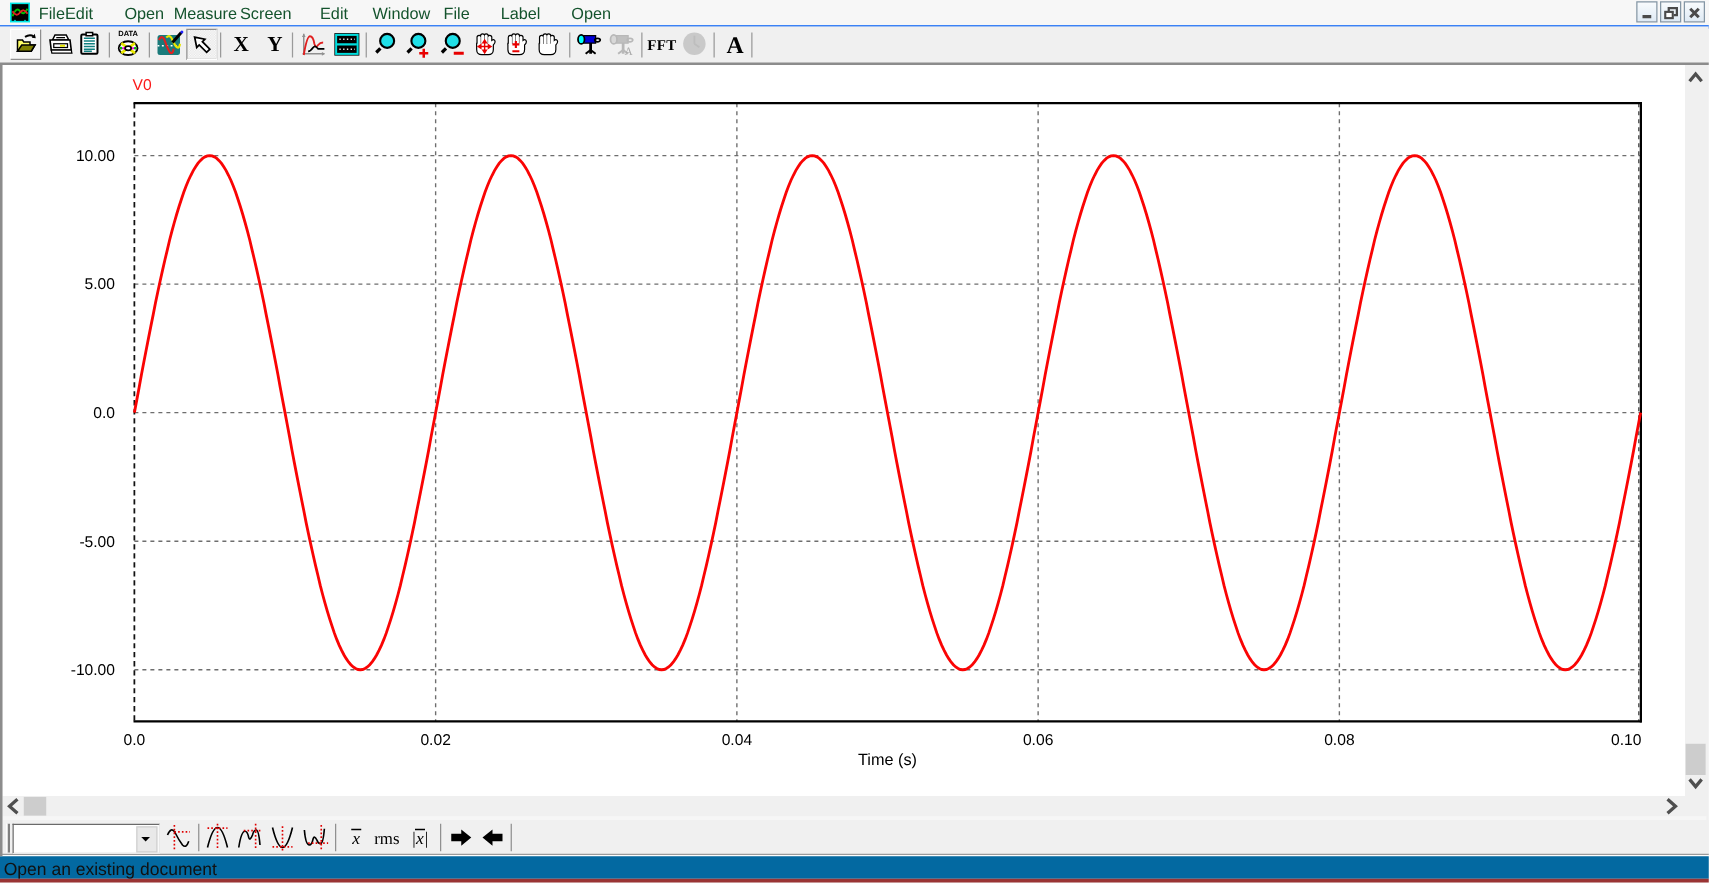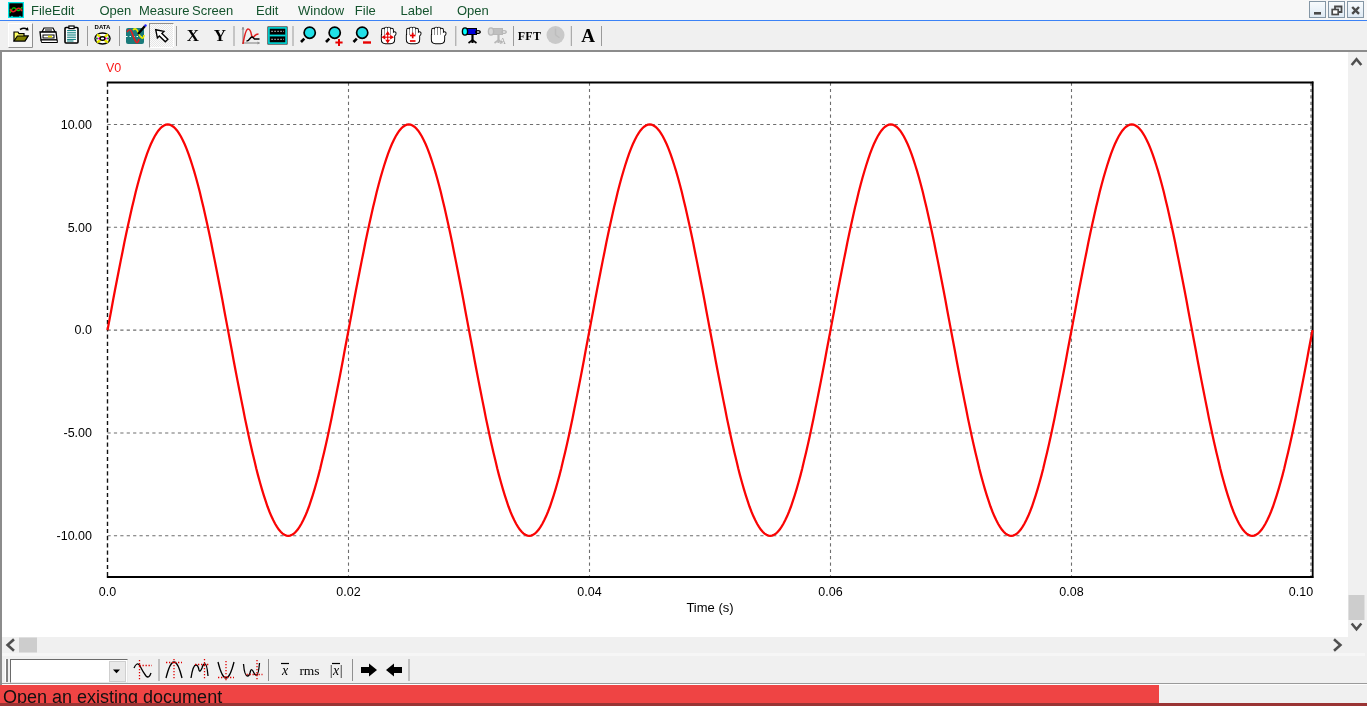--- a/index.html
+++ b/index.html
@@ -307,16 +307,16 @@
     </g>
   </svg>
 <div style="position:absolute;left:0;top:683px;width:1367px;height:1px;background:#9a9a9a"></div>
 <div style="position:absolute;left:0;top:684px;width:1367px;height:1px;background:#fdfdfd"></div>
 <div style="position:absolute;left:5px;top:659px;width:3px;height:23px;border-left:1px solid #ffffff;border-right:2px solid #808080;box-sizing:border-box"></div>
 <div style="position:absolute;left:10px;top:659px;width:118px;height:24px;background:#fff;border-top:1.5px solid #6a6a6a;border-left:1.5px solid #6a6a6a;border-bottom:1.5px solid #e8e8e8;border-right:1.5px solid #e8e8e8;box-sizing:border-box">
     <div style="position:absolute;right:1px;top:1px;width:15px;height:19px;background:#e9e9e9;border:1px solid #cfcfcf"><svg width="13" height="17">
         <path d="M3,7.5 L10,7.5 L6.5,11.2 Z" fill="#000"></path>
       </svg></div>
   </div>
-<div style="position:absolute;left:0;top:685px;width:1159px;height:18px;background:#ef4444;
-     font-size:18px;color:#111">
+<div style="position:absolute;left:0;top:685px;width:1367px;height:18px;background:#0369a1;
+     font-size:14px;color:#111">
     <span style="position:absolute;left:3px;top:2px">Open an existing document</span>
   </div>
 <div style="position:absolute;left:0;top:703px;width:1367px;height:3px;background:#9a3434"></div>
 </body></html>

